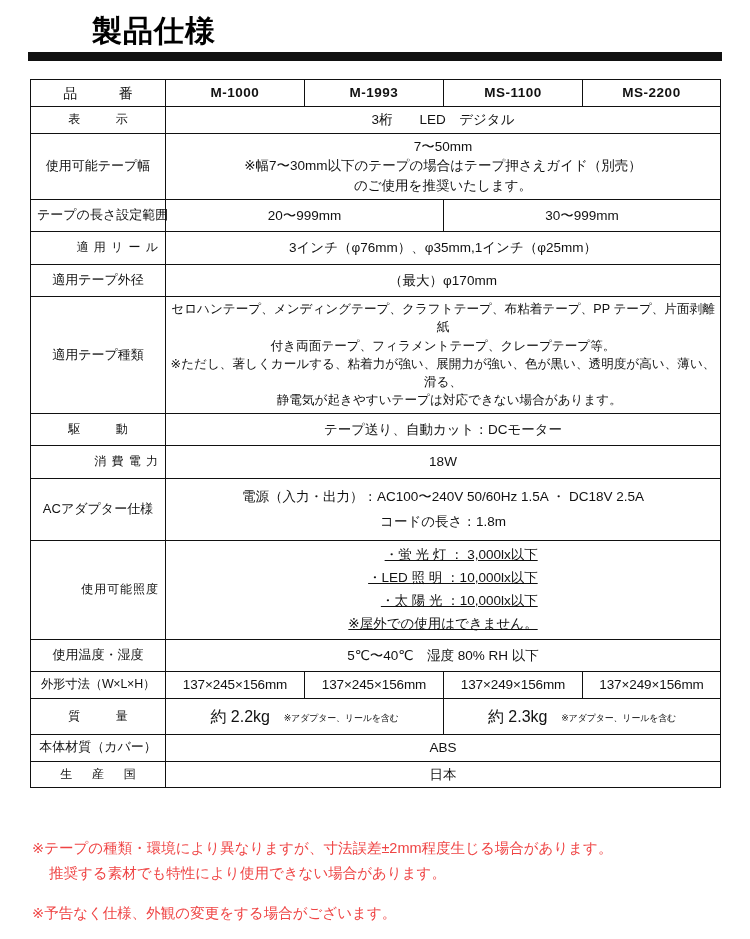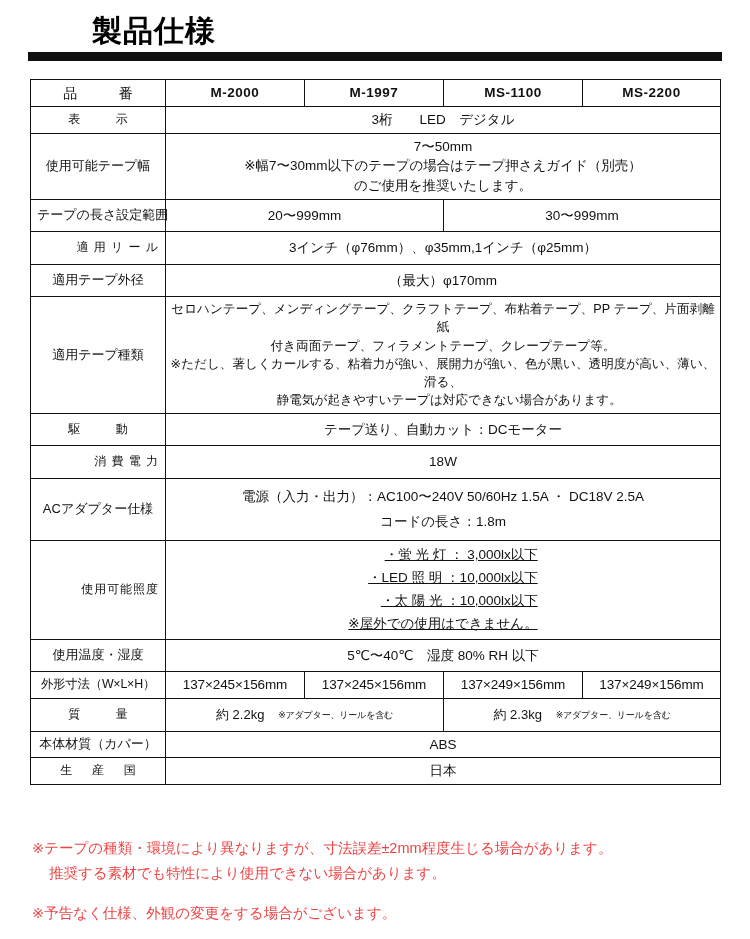--- a/index.html
+++ b/index.html
@@ -109,21 +109,21 @@
   }
   .dim-cell {
     font-size: 13.5px;
     letter-spacing: -0.1px;
     padding: 4px 1px;
   }
   .weight-cell {
     font-size: 15px;
   }
   .weight-cell .wval {
-    font-size: 13px;
+    font-size: 16px;
   }
   .pad-row td { padding-top: 6px; padding-bottom: 6px; }
   .tall td { padding-top: 8px; padding-bottom: 8px; }
   
   .footnotes {
     position: absolute;
     left: 32px;
     top: 836px;
     width: 700px;
     font-size: 14.5px;
@@ -152,22 +152,22 @@
       <col style="width:135px">
       <col style="width:139px">
       <col style="width:139px">
       <col style="width:139px">
       <col style="width:138px">
     </colgroup>
     <tbody>
 
       <tr class="hdr-row">
         <td class="label spaced">品　　番</td>
-        <td class="model-cell">M-2000</td>
-        <td class="model-cell">M-1997</td>
+        <td class="model-cell">M-1000</td>
+        <td class="model-cell">M-1993</td>
         <td class="model-cell">MS-1100</td>
         <td class="model-cell">MS-2200</td>
       </tr>
 
       <tr>
         <td class="label spaced">表　　示</td>
         <td colspan="4">3桁　　LED　デジタル</td>
       </tr>
 
       <tr>

